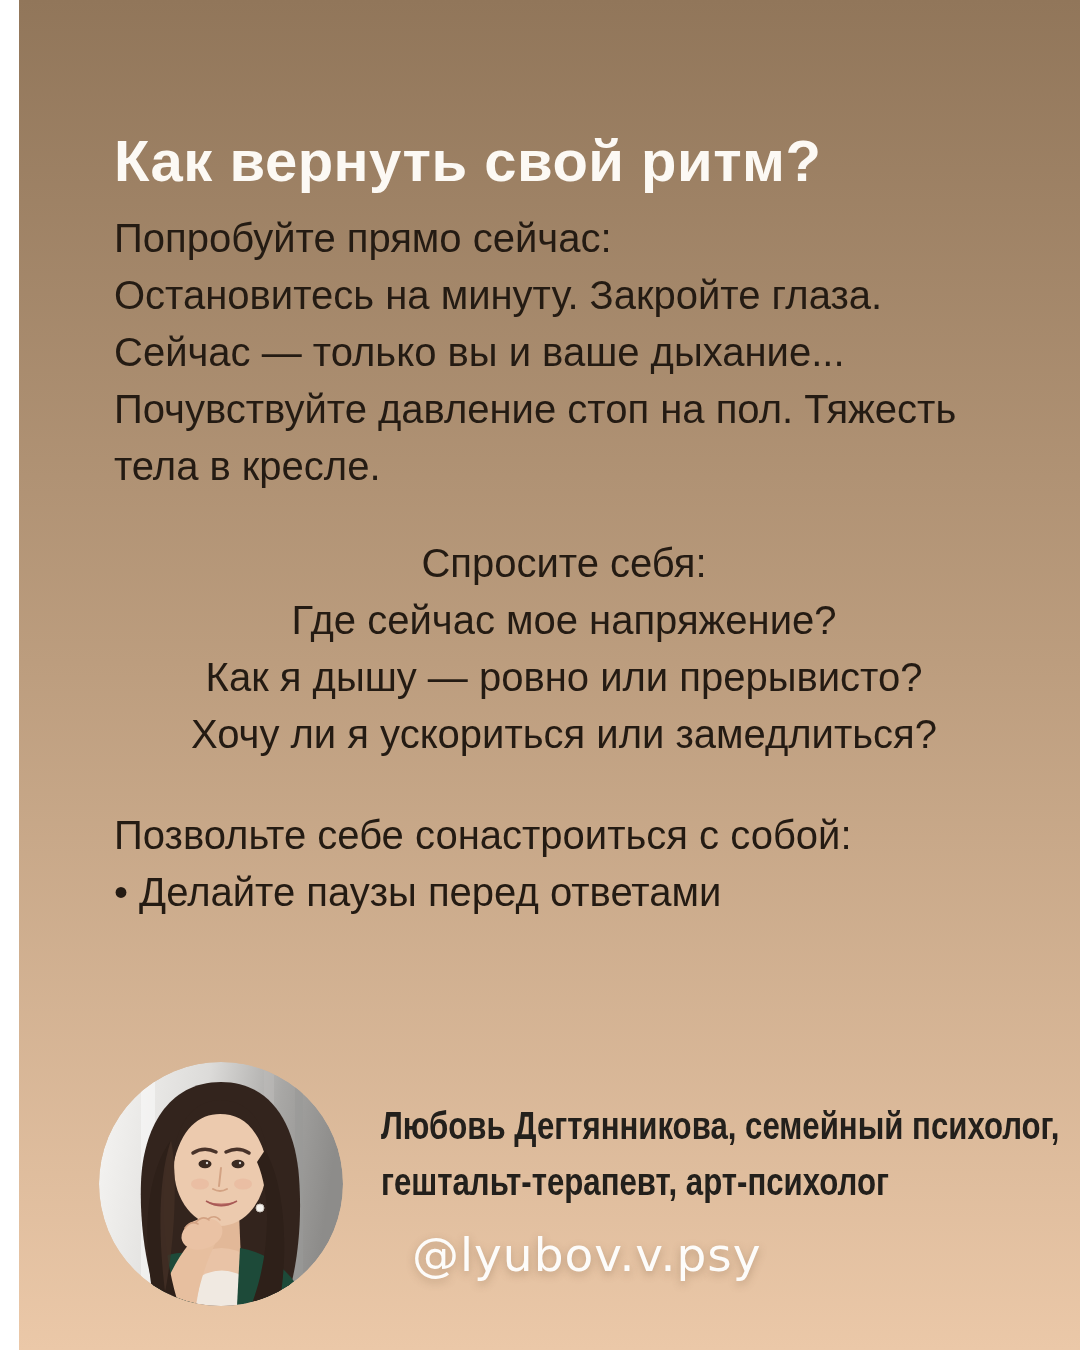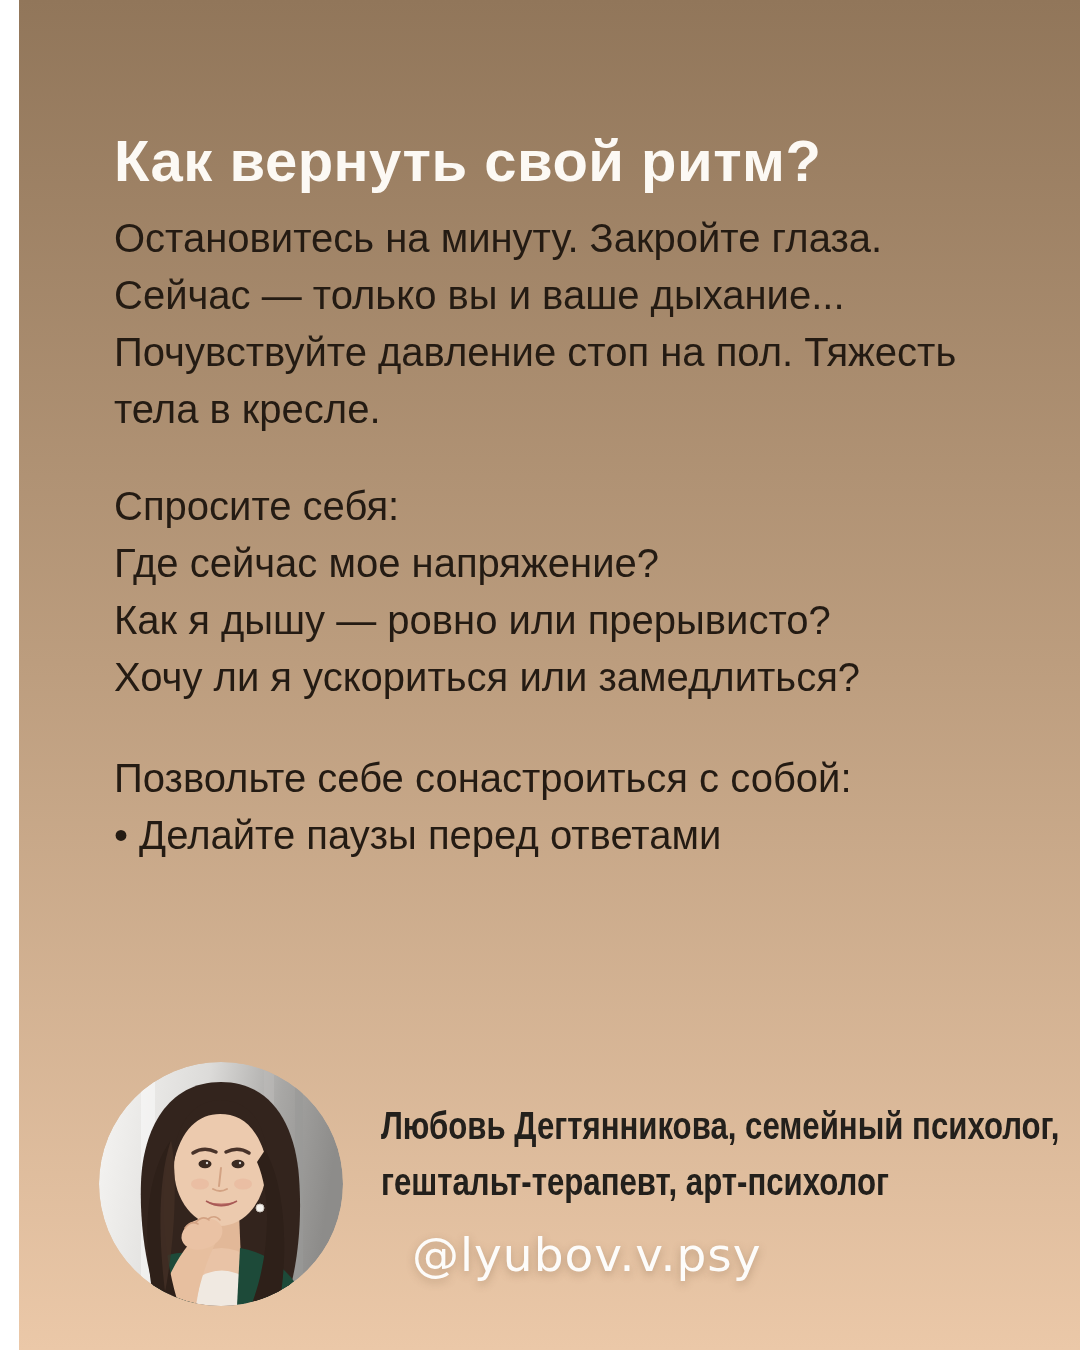--- a/index.html
+++ b/index.html
@@ -29,21 +29,21 @@
     margin: 0 0 16px 0;
     font-size: 58px;
     line-height: 66px;
     font-weight: 700;
     letter-spacing: 0.5px;
     color: var(--title-text, #fcf9f4);
   }
 
   .para { margin: 0 0 40px 0; }
   .para:last-child { margin-bottom: 0; }
-  .para-2 { margin-bottom: 44px; }
+  .para-2 { margin-bottom: 44px; text-align: center; }
 
   .line {
     font-size: 40px;
     line-height: 57px;
     color: var(--body-text, #241b13);
     white-space: pre-wrap;
   }
 
   .avatar {
     position: absolute;
@@ -86,20 +86,21 @@
 </style>
 </head>
 <body>
 
 <div class="poster">
 
   <div class="content">
     <h1 class="title">Как вернуть свой ритм?</h1>
 
     <div class="para para-1">
+      <div class="line">Попробуйте прямо сейчас:</div>
       <div class="line">Остановитесь на минуту. Закройте глаза.</div>
       <div class="line">Сейчас — только вы и ваше дыхание...</div>
       <div class="line">Почувствуйте давление стоп на пол. Тяжесть</div>
       <div class="line">тела в кресле.</div>
     </div>
 
     <div class="para para-2">
       <div class="line">Спросите себя:</div>
       <div class="line">Где сейчас мое напряжение?</div>
       <div class="line">Как я дышу — ровно или прерывисто?</div>

